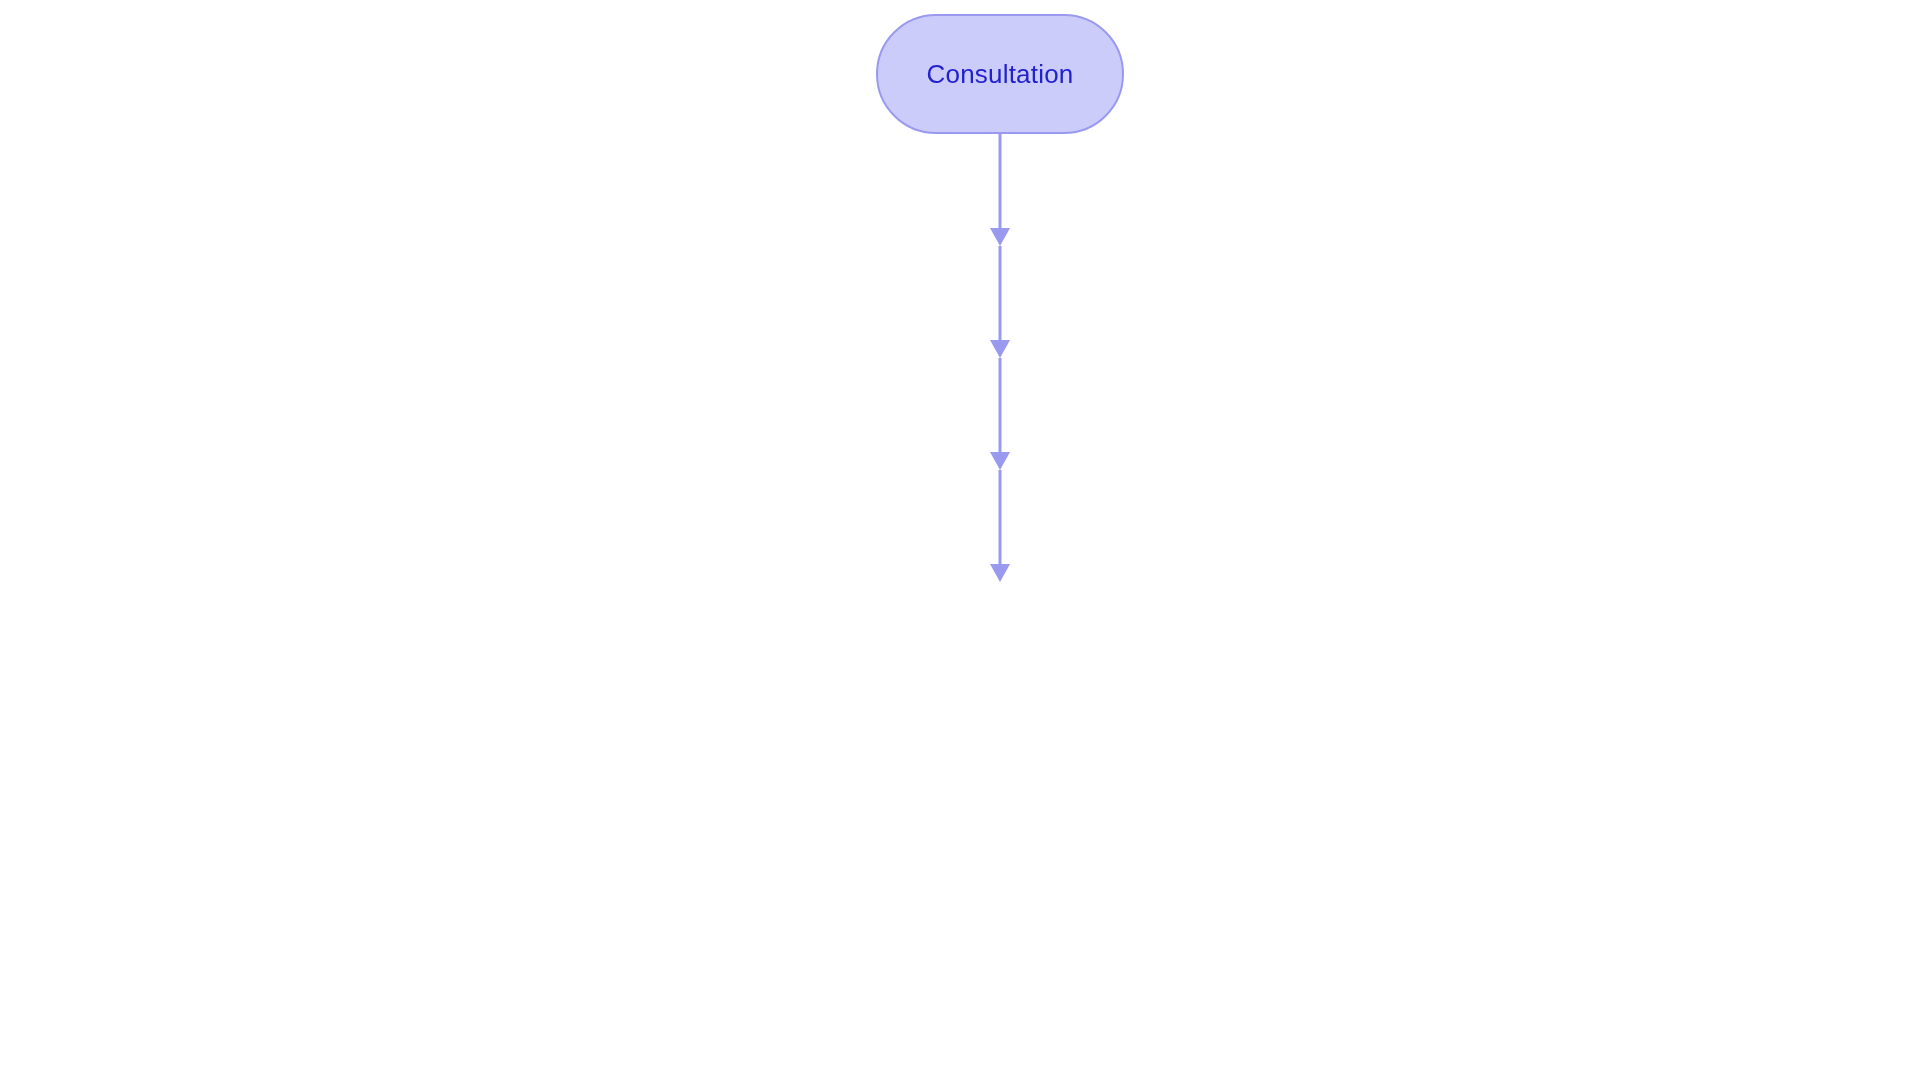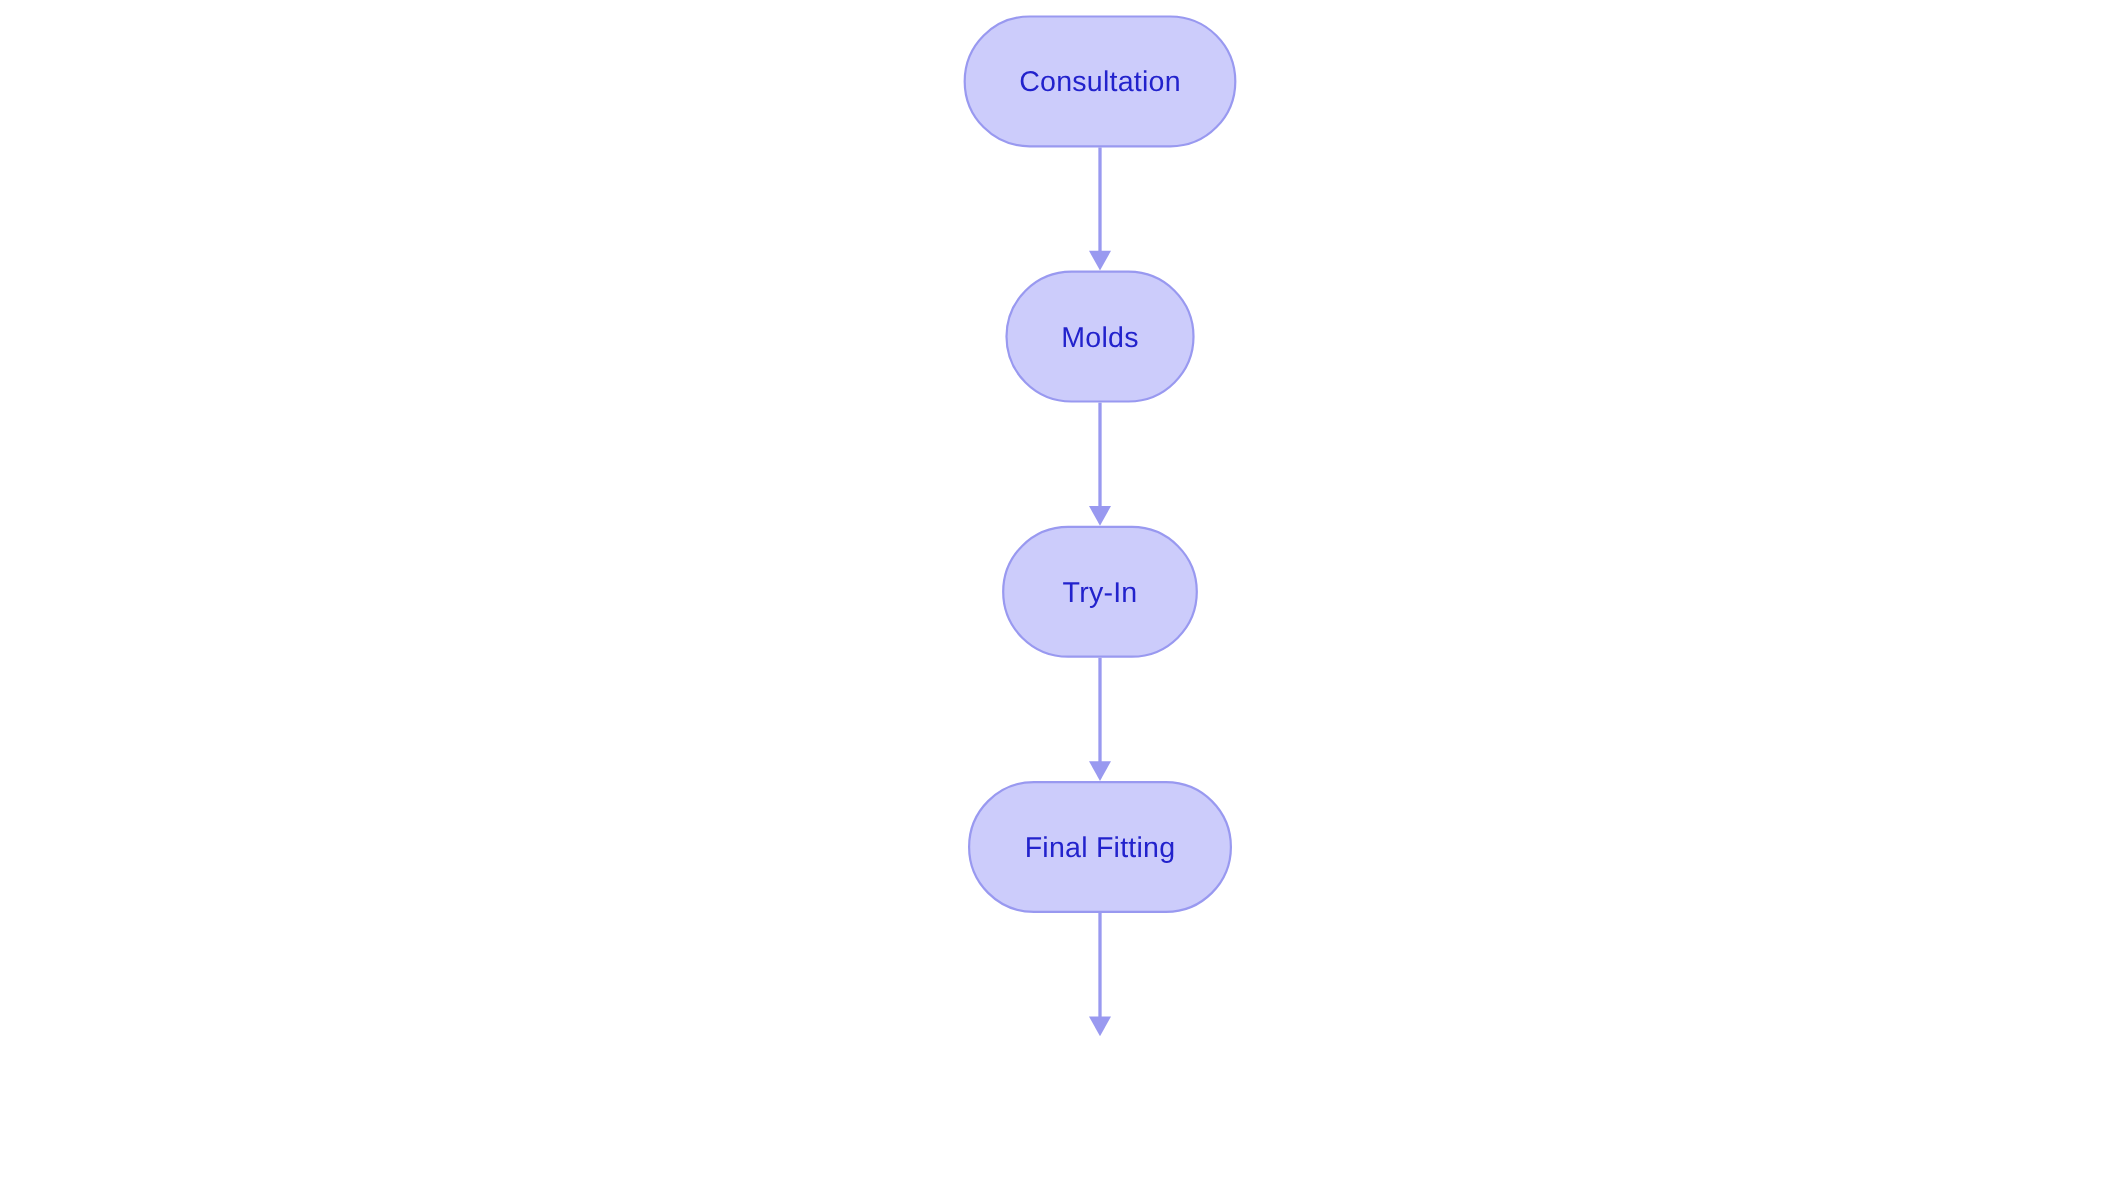--- a/index.html
+++ b/index.html
@@ -93,45 +93,36 @@
       <span class="node-label">Consultation</span>
     </div>
 
     <div class="connector">
       <svg viewBox="0 0 24 112" xmlns="http://www.w3.org/2000/svg" aria-hidden="true">
         <line x1="12" y1="0" x2="12" y2="96" stroke="#9999f0" stroke-width="3"></line>
         <polygon points="12,112 2,94 22,94" fill="#9999f0"></polygon>
       </svg>
     </div>
 
-    <div class="node node-molds">
-      <span class="node-label">Molds</span>
-    </div>
 
     <div class="connector">
       <svg viewBox="0 0 24 112" xmlns="http://www.w3.org/2000/svg" aria-hidden="true">
         <line x1="12" y1="0" x2="12" y2="96" stroke="#9999f0" stroke-width="3"></line>
         <polygon points="12,112 2,94 22,94" fill="#9999f0"></polygon>
       </svg>
     </div>
 
-    <div class="node node-tryin">
-      <span class="node-label">Try-In</span>
-    </div>
 
     <div class="connector">
       <svg viewBox="0 0 24 112" xmlns="http://www.w3.org/2000/svg" aria-hidden="true">
         <line x1="12" y1="0" x2="12" y2="96" stroke="#9999f0" stroke-width="3"></line>
         <polygon points="12,112 2,94 22,94" fill="#9999f0"></polygon>
       </svg>
     </div>
 
-    <div class="node node-finalfitting">
-      <span class="node-label">Final Fitting</span>
-    </div>
 
     <div class="connector">
       <svg viewBox="0 0 24 112" xmlns="http://www.w3.org/2000/svg" aria-hidden="true">
         <line x1="12" y1="0" x2="12" y2="96" stroke="#9999f0" stroke-width="3"></line>
         <polygon points="12,112 2,94 22,94" fill="#9999f0"></polygon>
       </svg>
     </div>
 
 
   </div>

